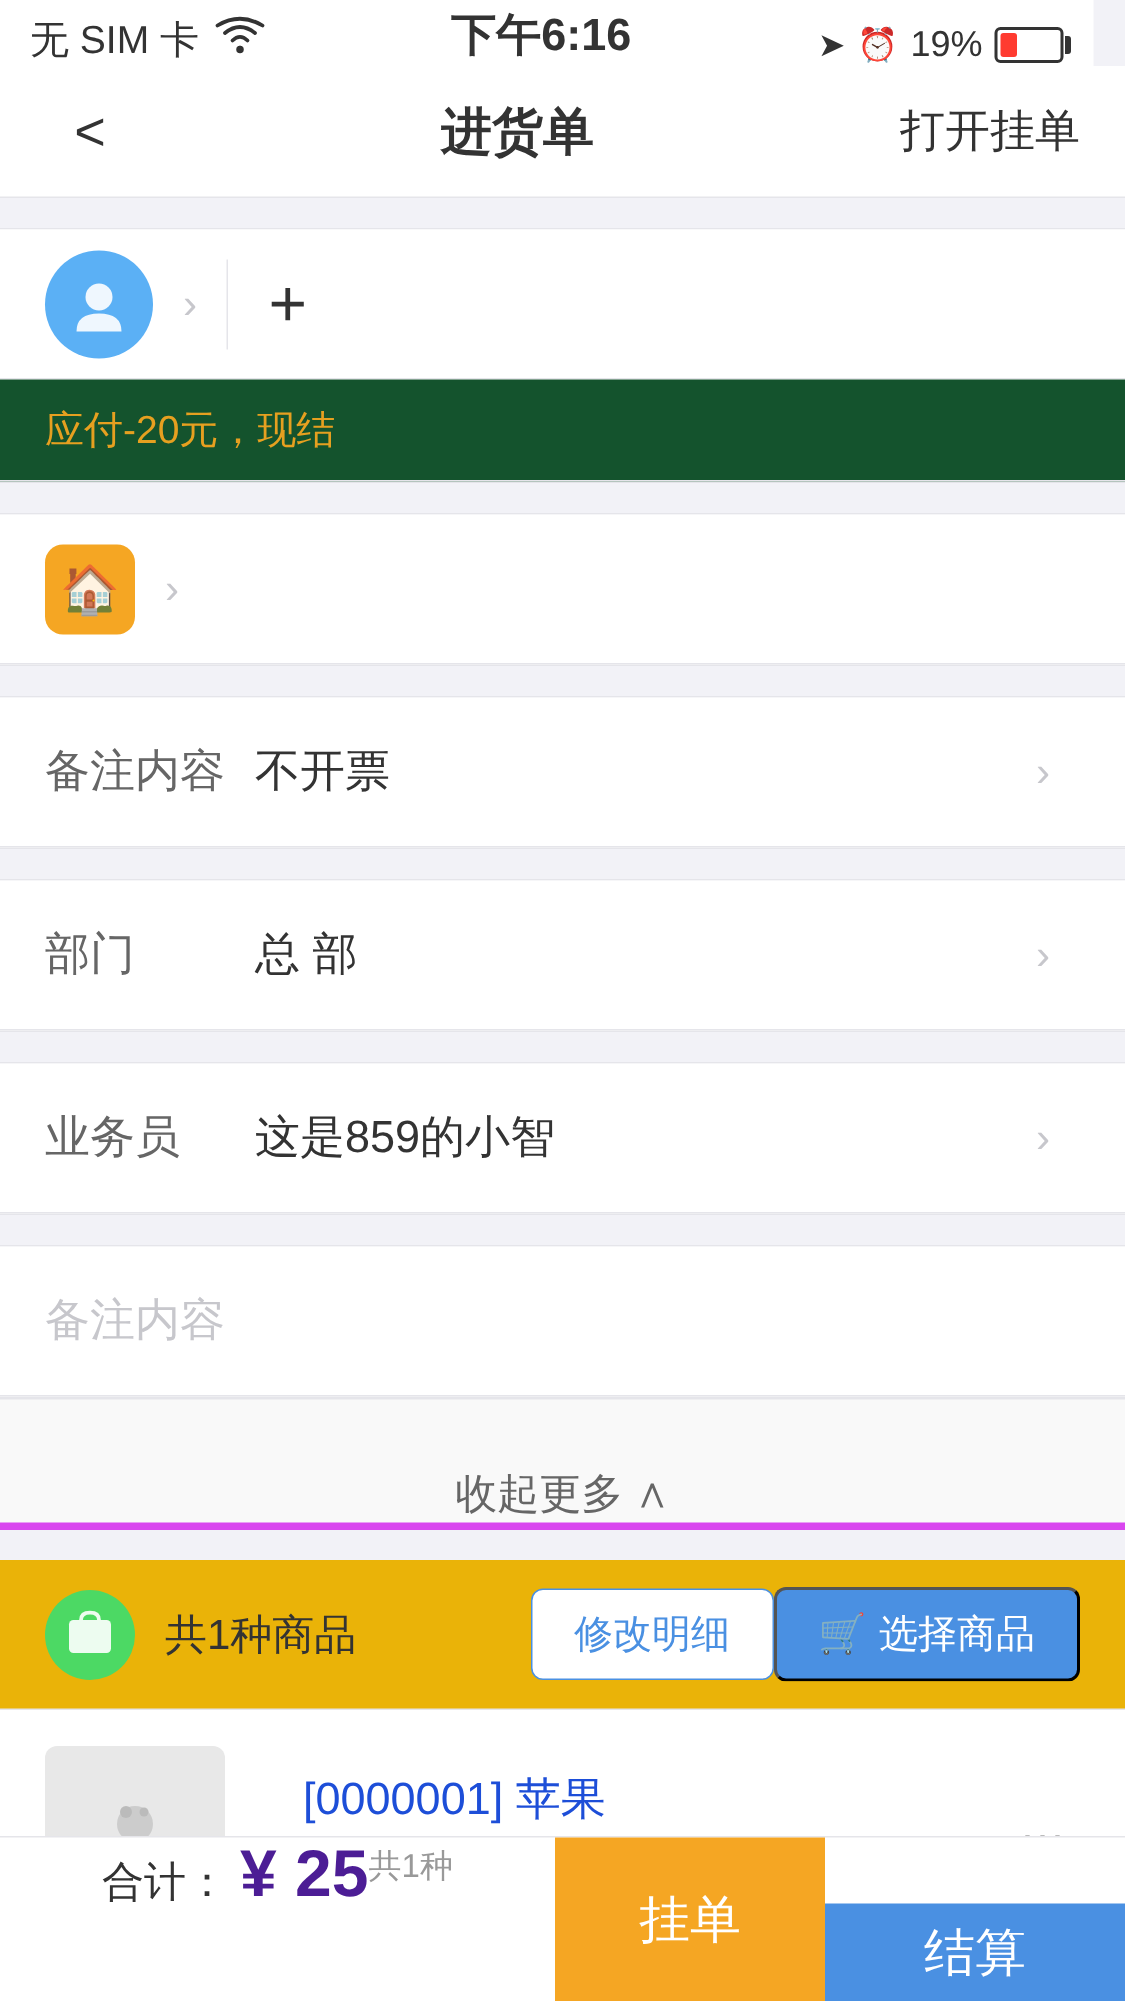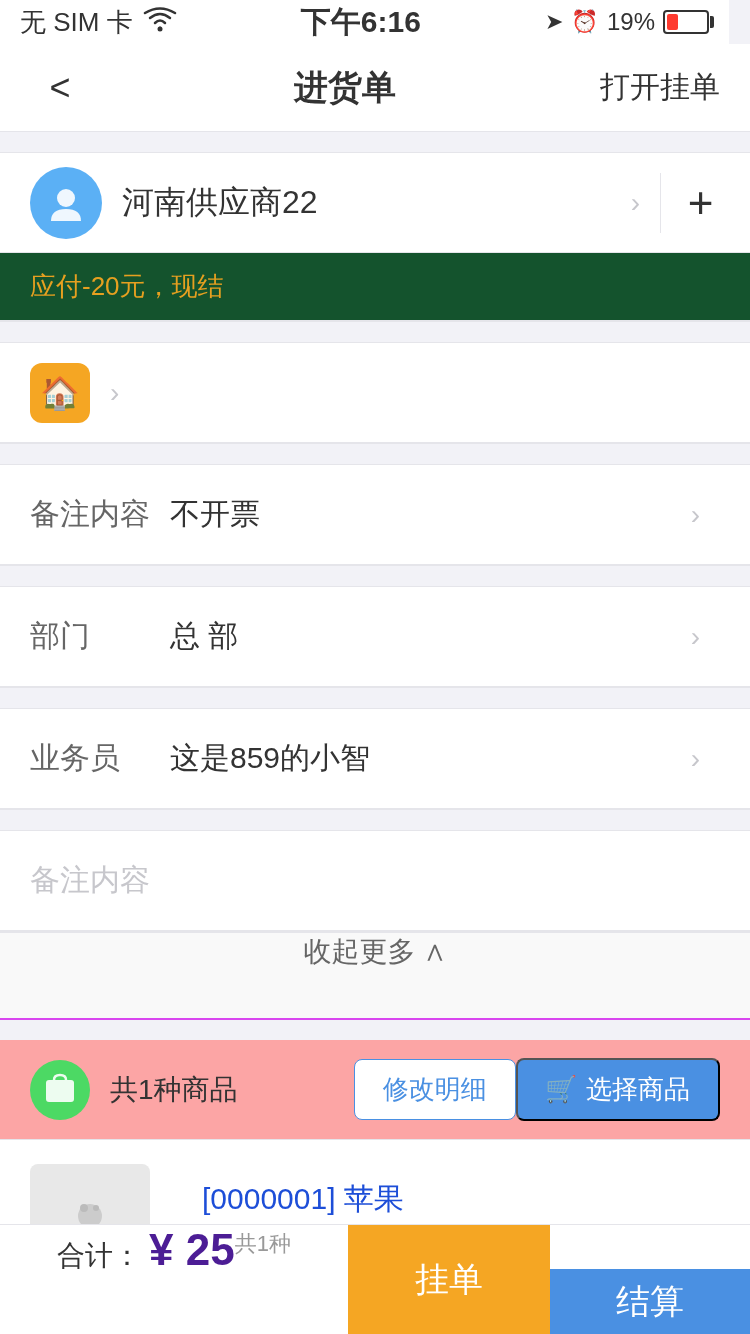--- a/index.html
+++ b/index.html
@@ -12,21 +12,21 @@
       font-size: 28px;
       color: #333;
     }
 
     
     .status-bar {
       width: 729px;
       height: 44px;
       background: #fff;
       display: flex;
-      align-items: center;
+      align-items: flex-end;
       justify-content: space-between;
       padding: 0 20px;
       font-size: 26px;
       font-weight: 500;
     }
     .status-left { display: flex; align-items: center; gap: 10px; }
     .status-center { font-size: 30px; font-weight: 600; }
     .status-right { display: flex; align-items: center; gap: 8px; font-size: 24px; }
     .battery-icon {
       width: 46px; height: 24px; border: 2px solid #333; border-radius: 4px;
@@ -128,30 +128,30 @@
     }
     .row-value {
       flex: 1; font-size: 30px; color: #333;
     }
     .row-value.placeholder { color: #c7c7cc; }
 
     
     .collapse-row {
       background: #f9f9f9;
       height: 88px;
-      display: flex; align-items: flex-start; justify-content: center;
+      display: flex; align-items: flex-end; justify-content: center;
       border-top: 1px solid #e5e5ea;
-      border-bottom: 2px solid #d946ef;
+      border-bottom: 5px solid #d946ef;
       cursor: pointer;
       font-size: 28px; color: #666;
     }
 
     
     .products-header {
-      background: #fca5a5;
+      background: #eab308;
       display: flex; align-items: center;
       padding: 0 30px;
       height: 100px;
       border-bottom: 1px solid #e5e5ea;
     }
     .product-icon {
       width: 60px; height: 60px; border-radius: 50%;
       background: #4cd964; display: flex; align-items: center;
       justify-content: center; margin-right: 20px; flex-shrink: 0;
       color: #fff; font-size: 30px;
@@ -200,21 +200,21 @@
     }
     .total-section {
       flex: 1; display: flex; flex-direction: row;
       justify-content: center; padding: 0 30px;
     }
     .total-main { display: flex; align-items: baseline; gap: 8px; }
     .total-label { font-size: 28px; color: #333; }
     .total-amount { font-size: 44px; font-weight: 600; color: #4c1d95; }
     .total-sub { font-size: 22px; color: #999; margin-top: 4px; }
     .btn-hang {
-      width: 202px; background: #f5a623;
+      width: 180px; background: #f5a623;
       display: flex; align-items: center; justify-content: center;
       font-size: 34px; color: #fff; font-weight: 500; cursor: pointer;
     }
     .btn-checkout {
       width: 200px; background: #4a90e2;
       display: flex; align-items: center; justify-content: center;
       font-size: 34px; color: #fff; font-weight: 500; cursor: pointer; margin-top: 44px;
     }
 
     
@@ -256,21 +256,20 @@
 <div class="separator"></div>
 
 <div class="card">
   <div class="supplier-row">
     <div class="supplier-avatar">
       <svg width="40" height="40" viewBox="0 0 40 40" fill="none">
         <circle cx="20" cy="15" r="9" fill="white" opacity="0.9"></circle>
         <path d="M5 38 Q5 26 20 26 Q35 26 35 38" fill="white" opacity="0.9"></path>
       </svg>
     </div>
-    <div class="supplier-name">河南供应商22</div>
     <div class="chevron-right">›</div>
     <div class="add-btn">+</div>
   </div>
   <div class="notice-row">应付-20元，现结</div>
 </div>
 
 <div class="section-sep"></div>
 
 <div class="card">
   <div class="row-item">

